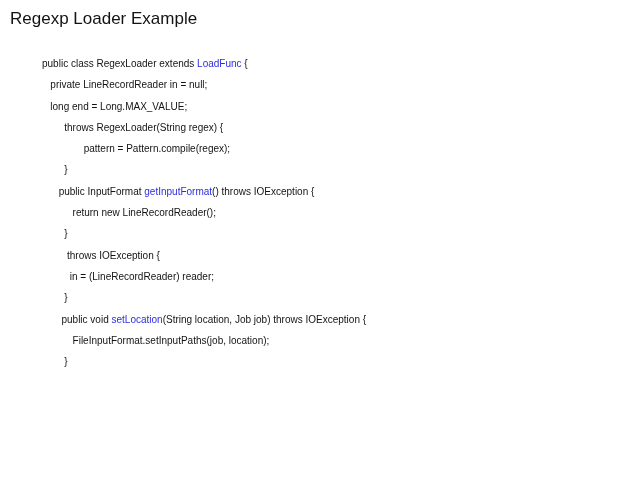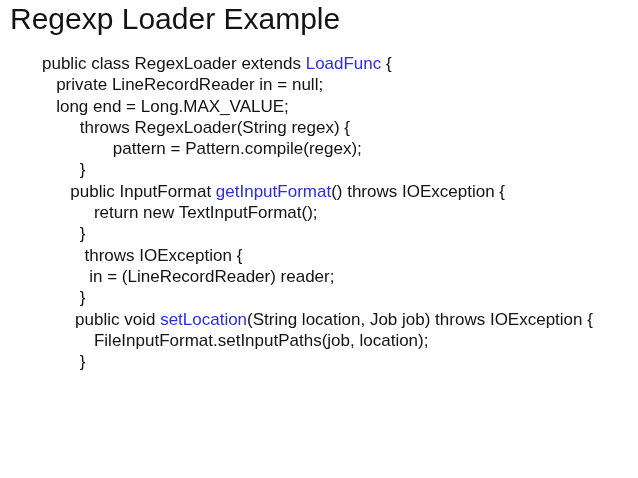--- a/index.html
+++ b/index.html
@@ -11,30 +11,30 @@
     height: 478px;
     position: relative;
     background: #ffffff;
     font-family: "Liberation Sans", sans-serif;
     overflow: hidden;
   }
   .slide-title {
     position: absolute;
     left: 10px;
     top: 5px;
-    font-size: 30px;
+    font-size: 17px;
     line-height: 27px;
     color: #131313;
     white-space: pre;
   }
   .code-block {
     position: absolute;
     left: 42px;
     top: 53px;
-    font-size: 17px;
+    font-size: 10px;
     line-height: 21.3px;
     color: #131313;
   }
   .code-line {
     white-space: pre;
   }
   .code-line .mlink {
     color: #2d2de0;
   }
 </style>
@@ -44,21 +44,21 @@
 <div class="slide-title">Regexp Loader Example</div>
 
 <div class="code-block">
   <div class="code-line"><span>public class RegexLoader extends </span><span class="mlink">LoadFunc</span><span> {</span></div>
   <div class="code-line"><span>   private LineRecordReader in = null;</span></div>
   <div class="code-line"><span>   long end = Long.MAX_VALUE;</span></div>
   <div class="code-line"><span>        throws RegexLoader(String regex) {</span></div>
   <div class="code-line"><span>               pattern = Pattern.compile(regex);</span></div>
   <div class="code-line"><span>        }</span></div>
   <div class="code-line"><span>      public InputFormat </span><span class="mlink">getInputFormat</span><span>() throws IOException {</span></div>
-  <div class="code-line"><span>           return new TextInputFormat();</span></div>
+  <div class="code-line"><span>           return new LineRecordReader();</span></div>
   <div class="code-line"><span>        }</span></div>
   <div class="code-line"><span>         throws IOException {</span></div>
   <div class="code-line"><span>          in = (LineRecordReader) reader;</span></div>
   <div class="code-line"><span>        }</span></div>
   <div class="code-line"><span>       public void </span><span class="mlink">setLocation</span><span>(String location, Job job) throws IOException {</span></div>
   <div class="code-line"><span>           FileInputFormat.setInputPaths(job, location);</span></div>
   <div class="code-line"><span>        }</span></div>
 </div>
 
 </body></html>

